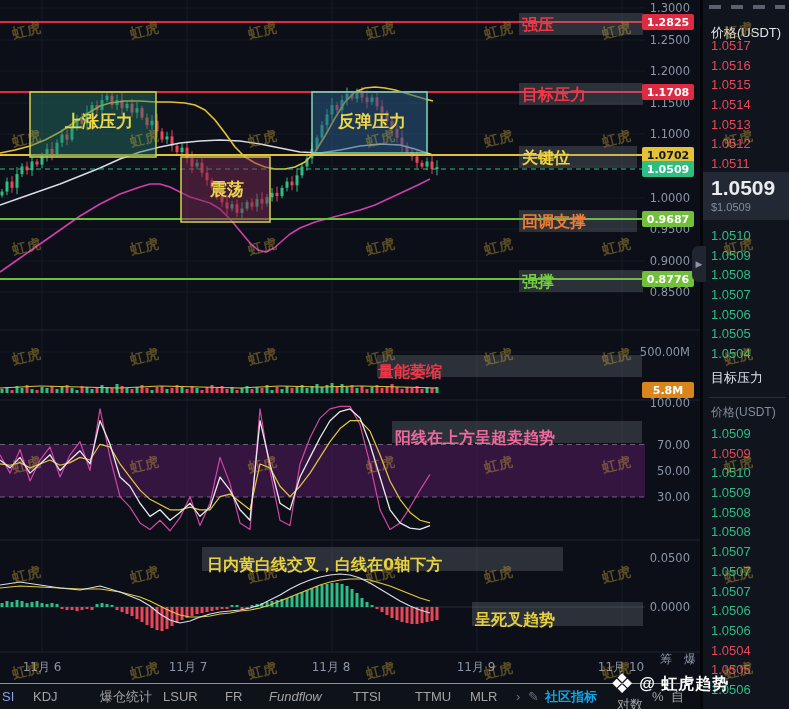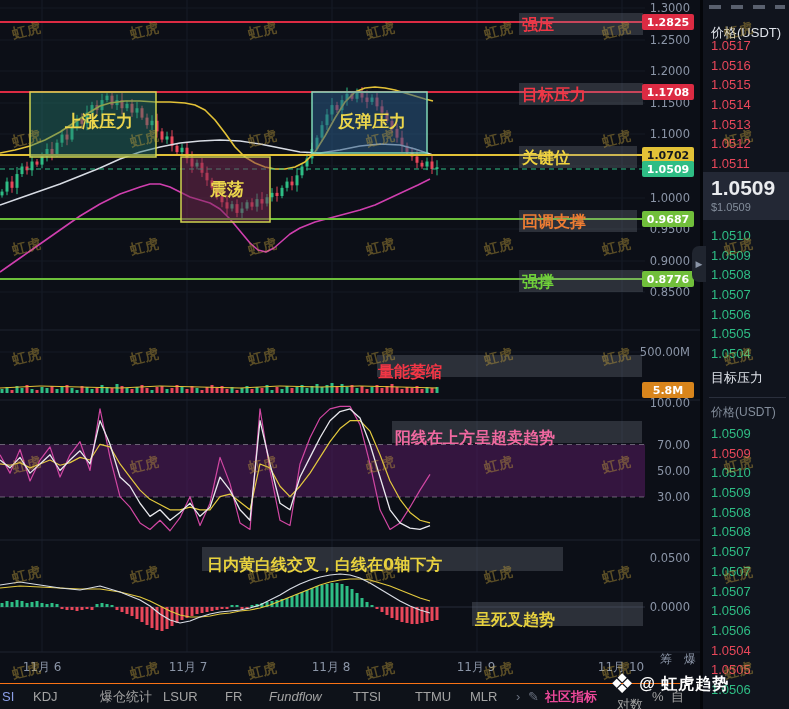--- a/index.html
+++ b/index.html
@@ -28,21 +28,21 @@
   .cur-u{font-size:11px;color:#848e9c;}
   .rp-t{position:absolute;left:8px;top:369px;font-size:13px;color:#dfe3ea;}
   .rp-div{position:absolute;left:6px;top:397px;width:77px;height:1px;background:#2a2f3c;}
   .rp-h2{position:absolute;left:8px;top:404px;width:81px;font-size:12px;color:#848e9c;
          white-space:nowrap;overflow:hidden;}
   
   #toolbar{position:absolute;left:0;top:683px;width:680px;height:26px;background:#0e1219;
            border-top:1px solid #f97316;z-index:5;}
   .tb{position:absolute;top:0;height:26px;line-height:26px;font-size:13px;color:#a3a3a3;cursor:pointer;}
   .tb.accent{color:#8c9fe8;}
-  .tb.strong{color:#ec4899;font-weight:700;}
+  .tb.strong{color:#0ea5e9;font-weight:700;}
   .tb.dim{color:#6b7280;}
   
   .corner-item{position:absolute;top:651px;font-size:12px;color:#8b95a7;z-index:5;}
   
   .collapse{position:absolute;left:692px;top:246px;width:14px;height:36px;background:#20252f;
             border-radius:7px 0 0 7px;z-index:7;display:flex;align-items:center;justify-content:center;
             color:#8b95a7;font-size:9px;cursor:pointer;}
   
   .logo{position:absolute;left:610px;top:664px;width:179px;height:40px;z-index:20;display:flex;
         align-items:center;gap:5px;color:#ffffff;}

